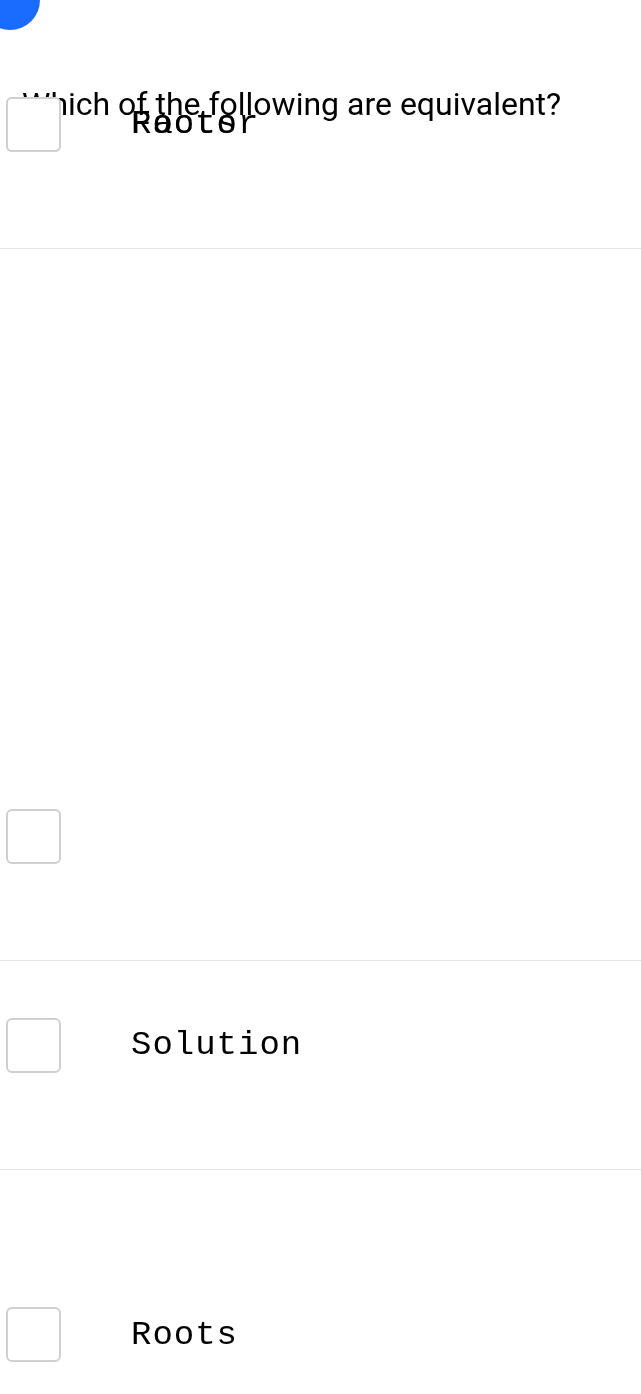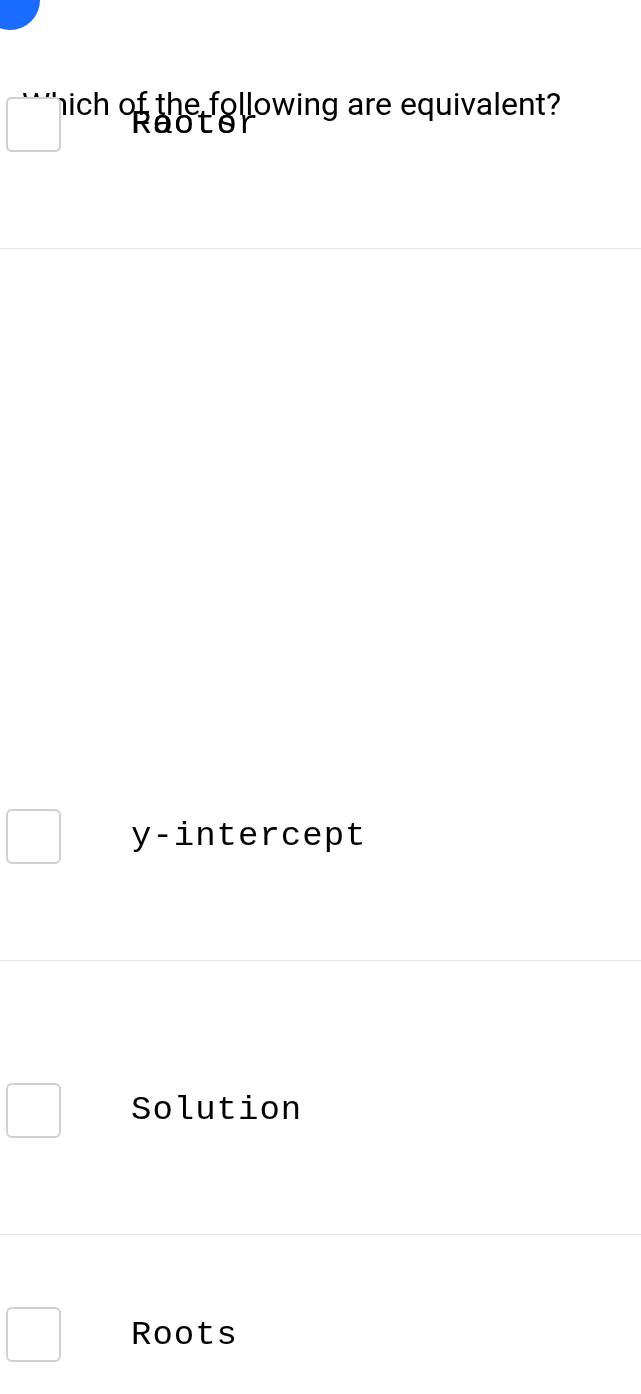--- a/index.html
+++ b/index.html
@@ -37,21 +37,21 @@
       left: 0;
       right: 0;
       height: 249px;
       display: flex;
       align-items: center;
       border-bottom: 1px solid #e5e5e5;
     }
     .option-row:nth-of-type(1) { top: 214px; }
     .option-row:nth-of-type(2) { top: 463px; }
     .option-row:nth-of-type(3) { top: 712px; }
-    .option-row:nth-of-type(4) { top: 986px; }
+    .option-row:nth-of-type(4) { top: 921px; }
     .option-row:nth-of-type(5) { top: 1210px; border-bottom: none; }
     .checkbox {
       width: 55px;
       height: 55px;
       margin-left: 6px;
       border: 2px solid #d0d0d0;
       border-radius: 6px;
       background: #ffffff;
       cursor: pointer;
       flex-shrink: 0;
@@ -66,21 +66,20 @@
   </style>
 </head>
 <body>
 
 <div class="blue-circle"></div>
 
 <div class="question-text">Which of the following are equivalent?</div>
 
 <div class="option-row">
   <div class="checkbox"></div>
-  <span class="option-label">y-intercept</span>
 </div>
 
 <div class="option-row">
   <div class="checkbox"></div>
   <span class="option-label">Solution</span>
 </div>
 
 <div class="option-row">
   <div class="checkbox"></div>
   <span class="option-label">Roots</span>

